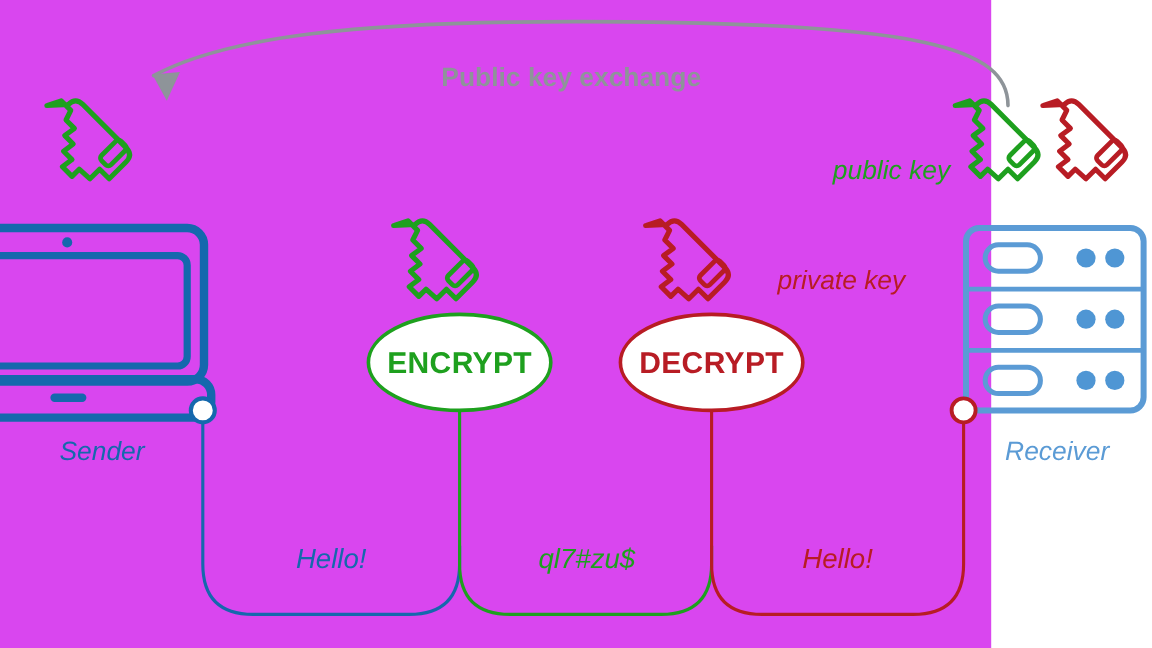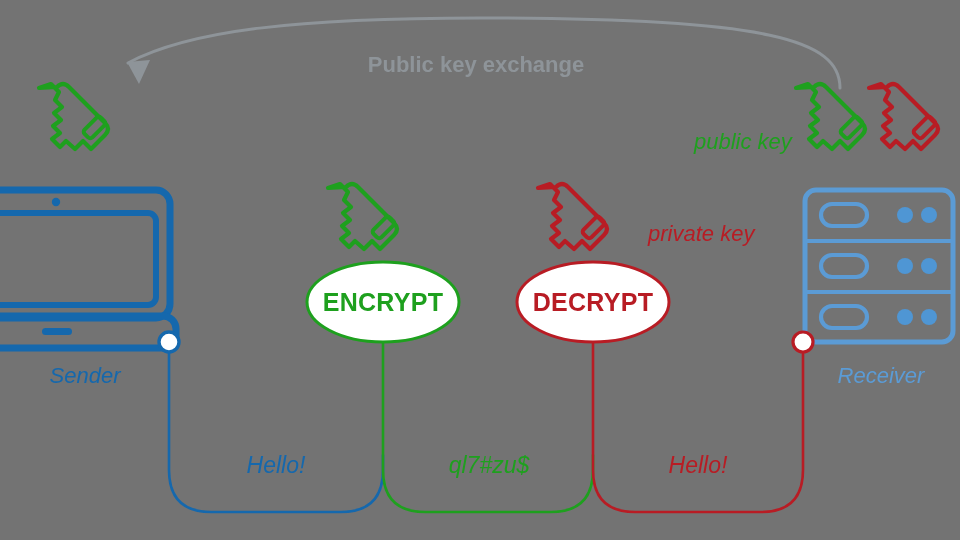--- a/index.html
+++ b/index.html
@@ -1,19 +1,19 @@
 <!DOCTYPE html>
 <html><head>
 <meta charset="utf-8">
 <title>Public key cryptography diagram</title>
 <style>
   html,body{margin:0;padding:0;background:#ffffff;}
   body{width:960px;height:540px;overflow:hidden;
        font-family:"Liberation Sans","DejaVu Sans",sans-serif;}
-  #stage{position:relative;width:960px;height:540px;background:#737373;}
+  #stage{position:relative;width:826px;height:540px;background:#d946ef;}
   svg.canvas{position:absolute;top:0;left:0;width:960px;height:540px;display:block;}
   .txt{dominant-baseline:auto;}
   .italic{font-style:italic;}
   .bold{font-weight:bold;}
 </style>
 </head>
 <body>
 
 <div id="stage">
 <svg class="canvas" viewBox="0 0 960 540" xmlns="http://www.w3.org/2000/svg">

